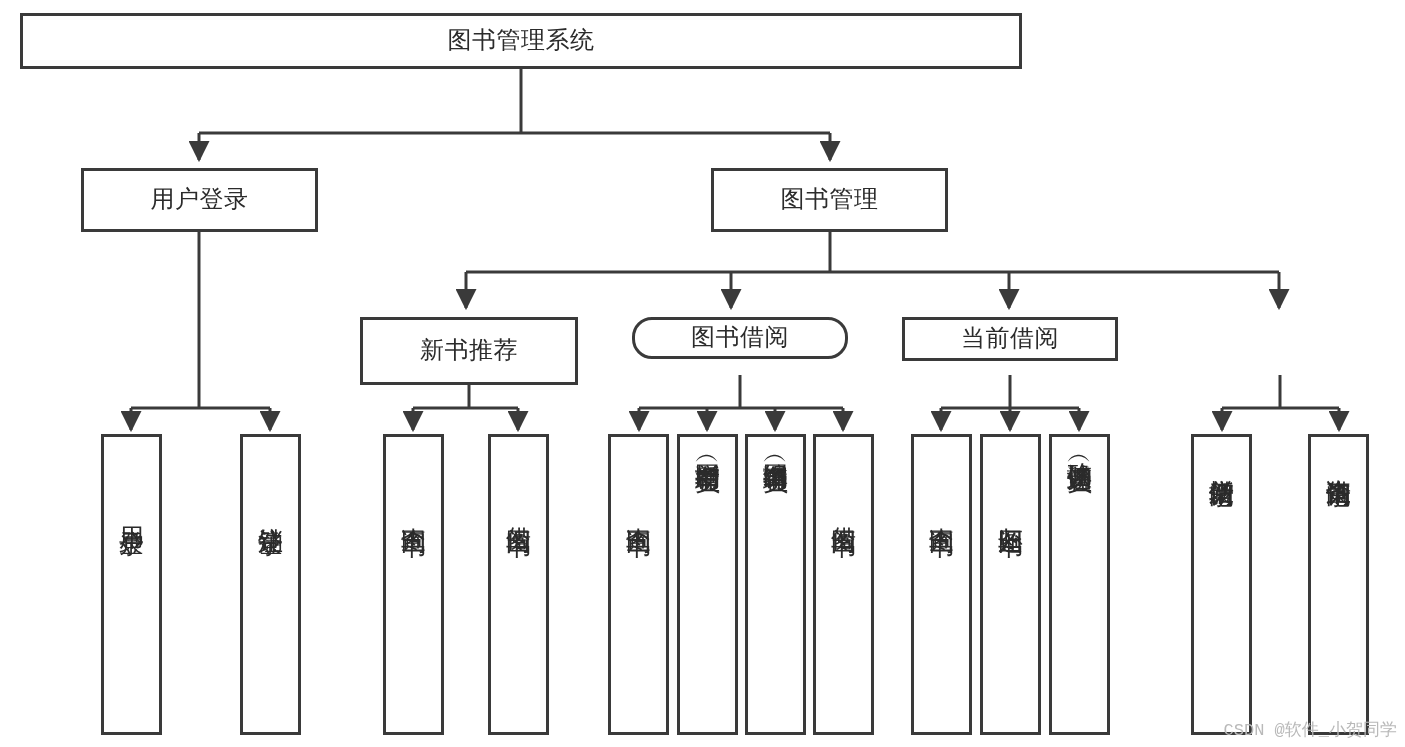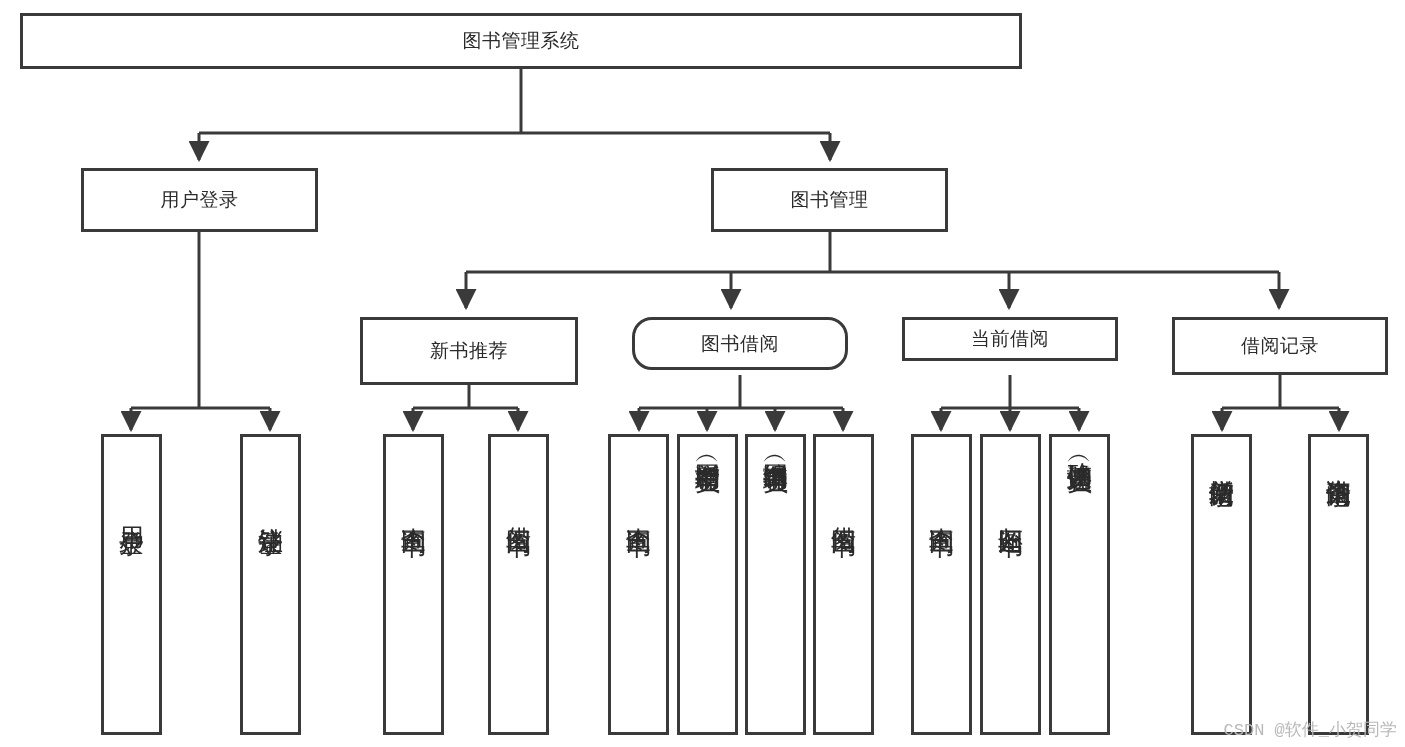--- a/index.html
+++ b/index.html
@@ -36,21 +36,21 @@
     justify-content: center;
     color: #2b2b2b;
   }
   .node .label {
     display: block;
     text-align: center;
     line-height: 1.15;
     white-space: nowrap;
   }
   .node.horiz .label {
-    font-size: 19px;
+    font-size: 24px;
     letter-spacing: 0.5px;
   }
   .node.vert {
     align-items: flex-start;
     justify-content: center;
     padding-top: 6px;
   }
   .node.vert .label {
     writing-mode: vertical-rl;
     text-orientation: upright;
@@ -134,28 +134,25 @@
   <div class="node horiz" style="left:81px; top:168px; width:237px; height:64px;">
     <span class="label">用户登录</span>
   </div>
   <div class="node horiz" style="left:711px; top:168px; width:237px; height:64px;align-items:center;">
     <span class="label">图书管理</span>
   </div>
 
   <div class="node horiz" style="left:360px; top:317px; width:218px; height:68px;">
     <span class="label">新书推荐</span>
   </div>
-  <div class="node horiz" style="left:632px; top:317px; width:216px; height:53px;border-radius:20px;">
+  <div class="node horiz" style="left:632px; top:317px; width:216px; height:42px;border-radius:20px;">
     <span class="label">图书借阅</span>
   </div>
   <div class="node horiz" style="left:902px; top:317px; width:216px; height:44px;">
     <span class="label">当前借阅</span>
-  </div>
-  <div class="node horiz" style="left:1172px; top:317px; width:216px; height:58px;">
-    <span class="label">借阅记录</span>
   </div>
 
   <div class="node vert" style="left:101px; top:434px; width:61px; height:301px; padding-top:70px;">
     <span class="label">用户登录</span>
   </div>
   <div class="node vert" style="left:240px; top:434px; width:61px; height:301px; padding-top:70px;">
     <span class="label">注销登录</span>
   </div>
 
   <div class="node vert" style="left:383px; top:434px; width:61px; height:301px; padding-top:70px;">

